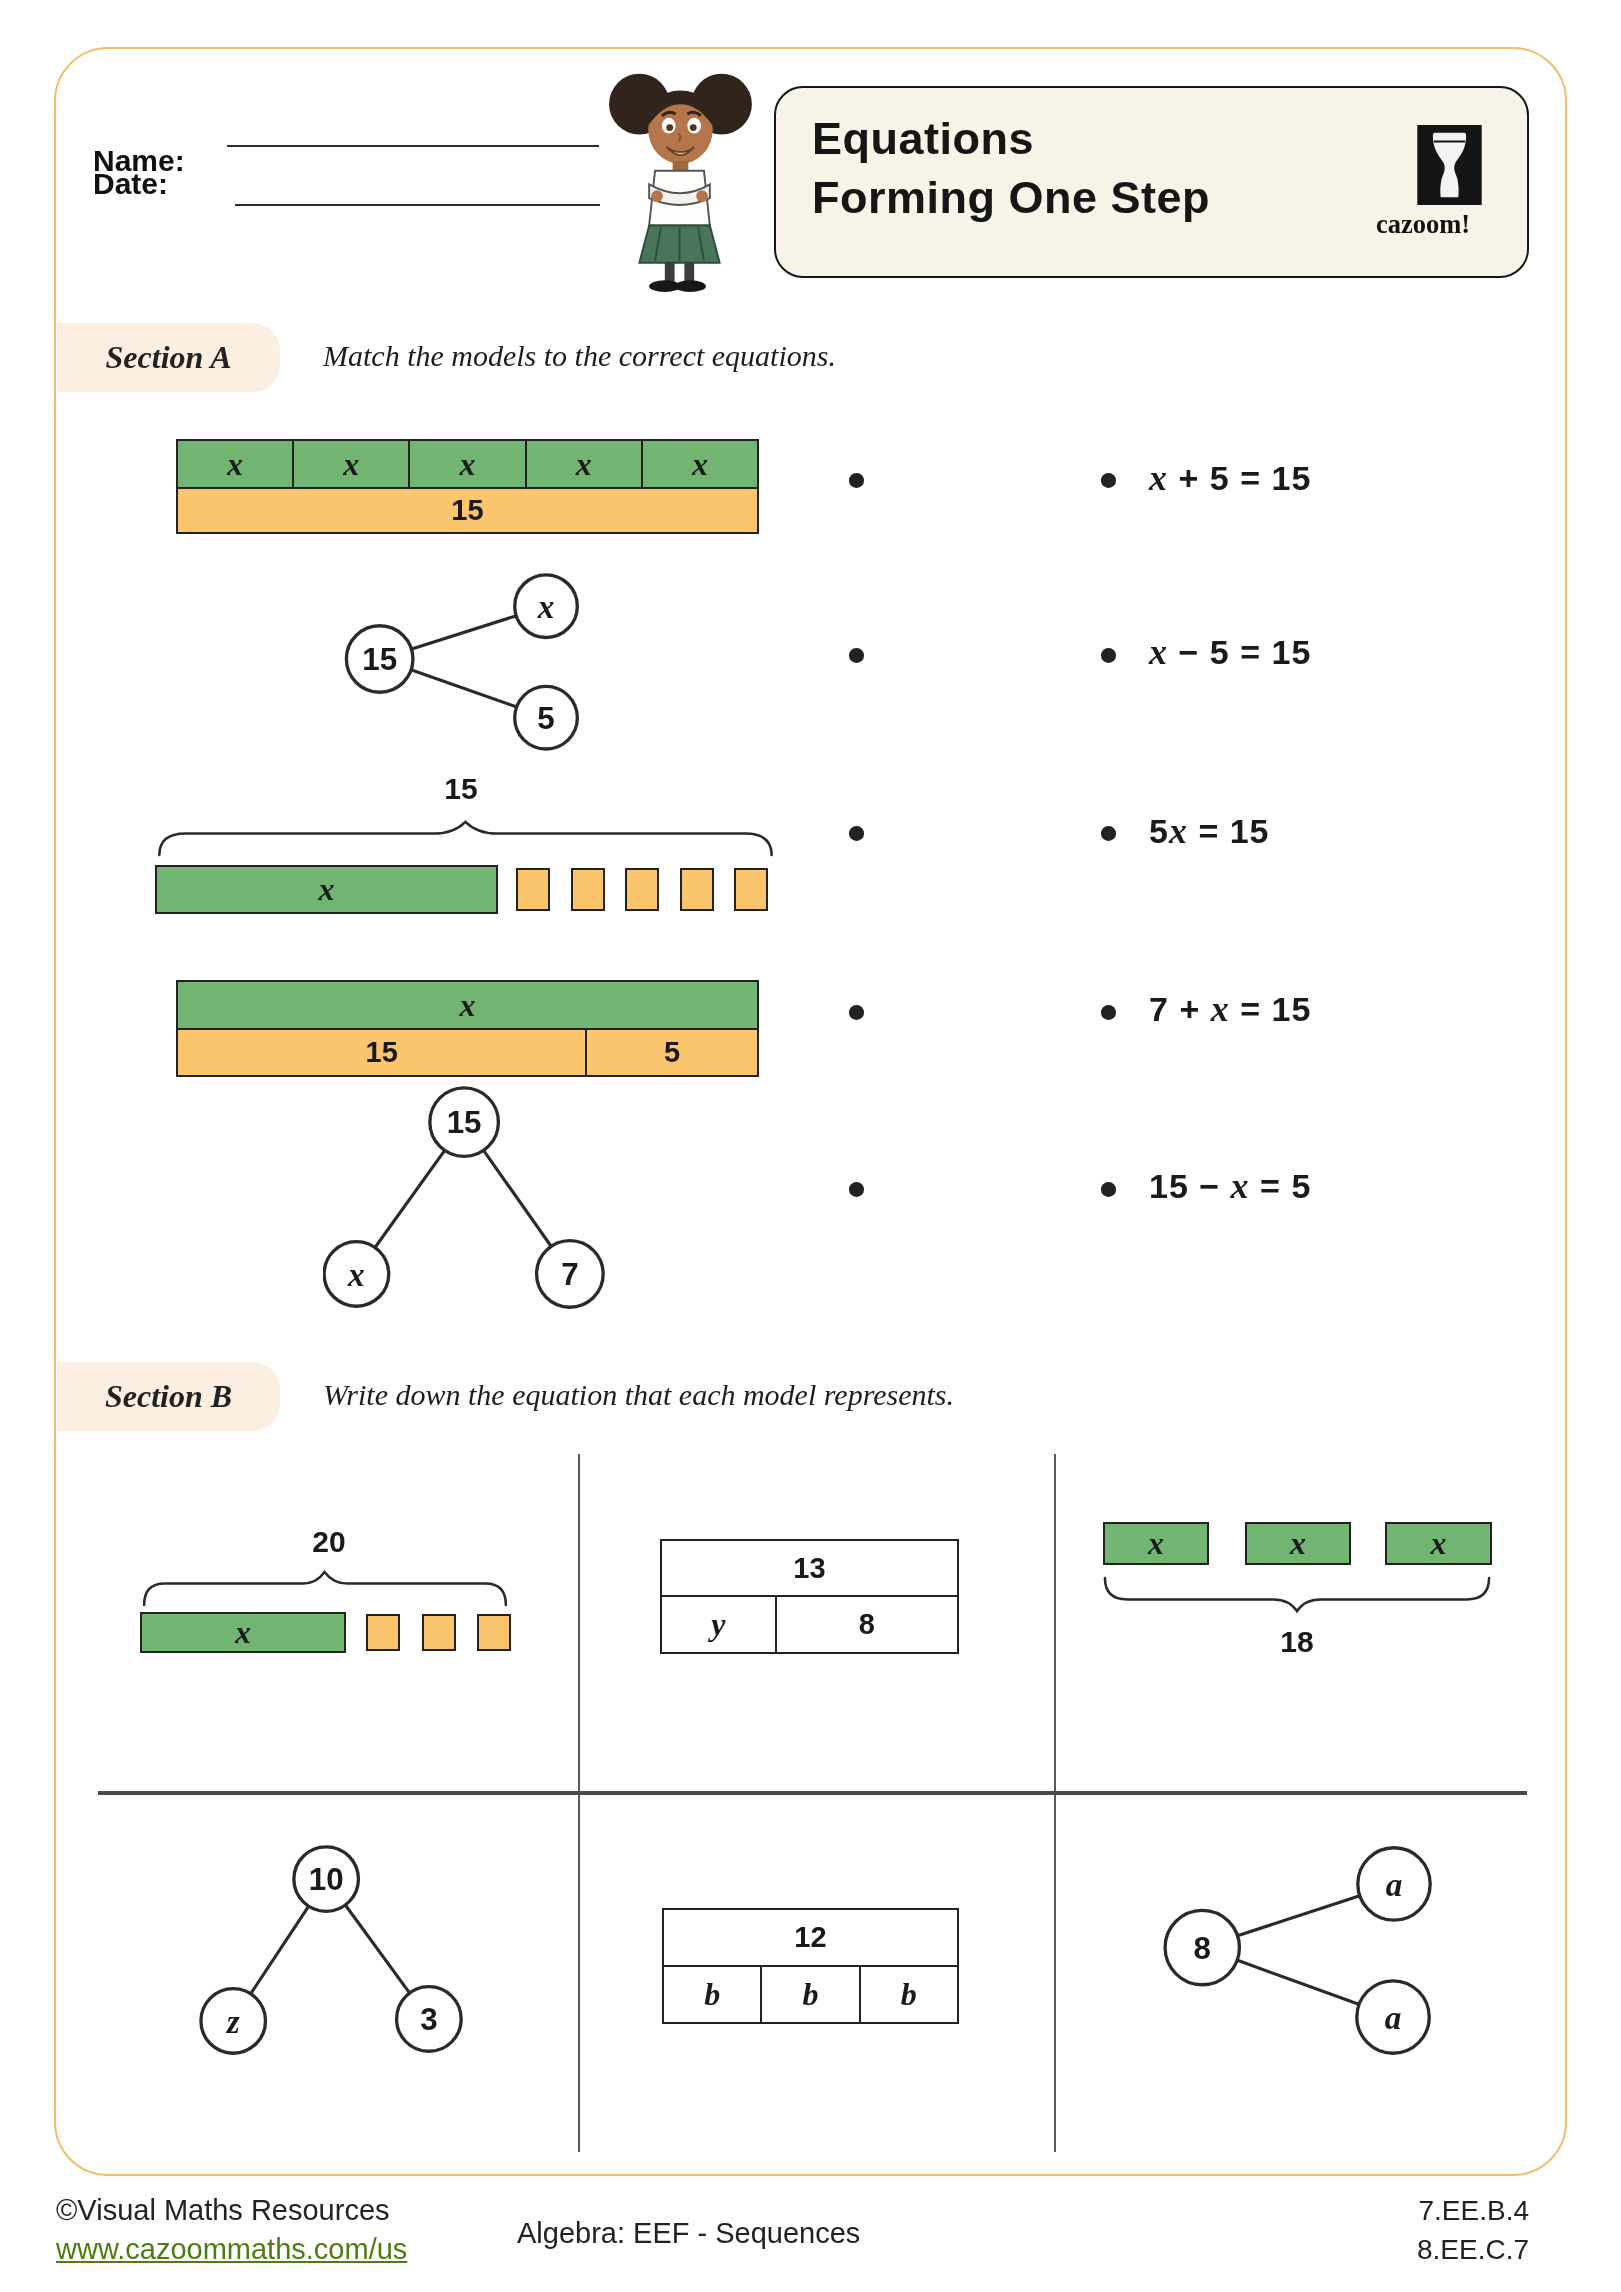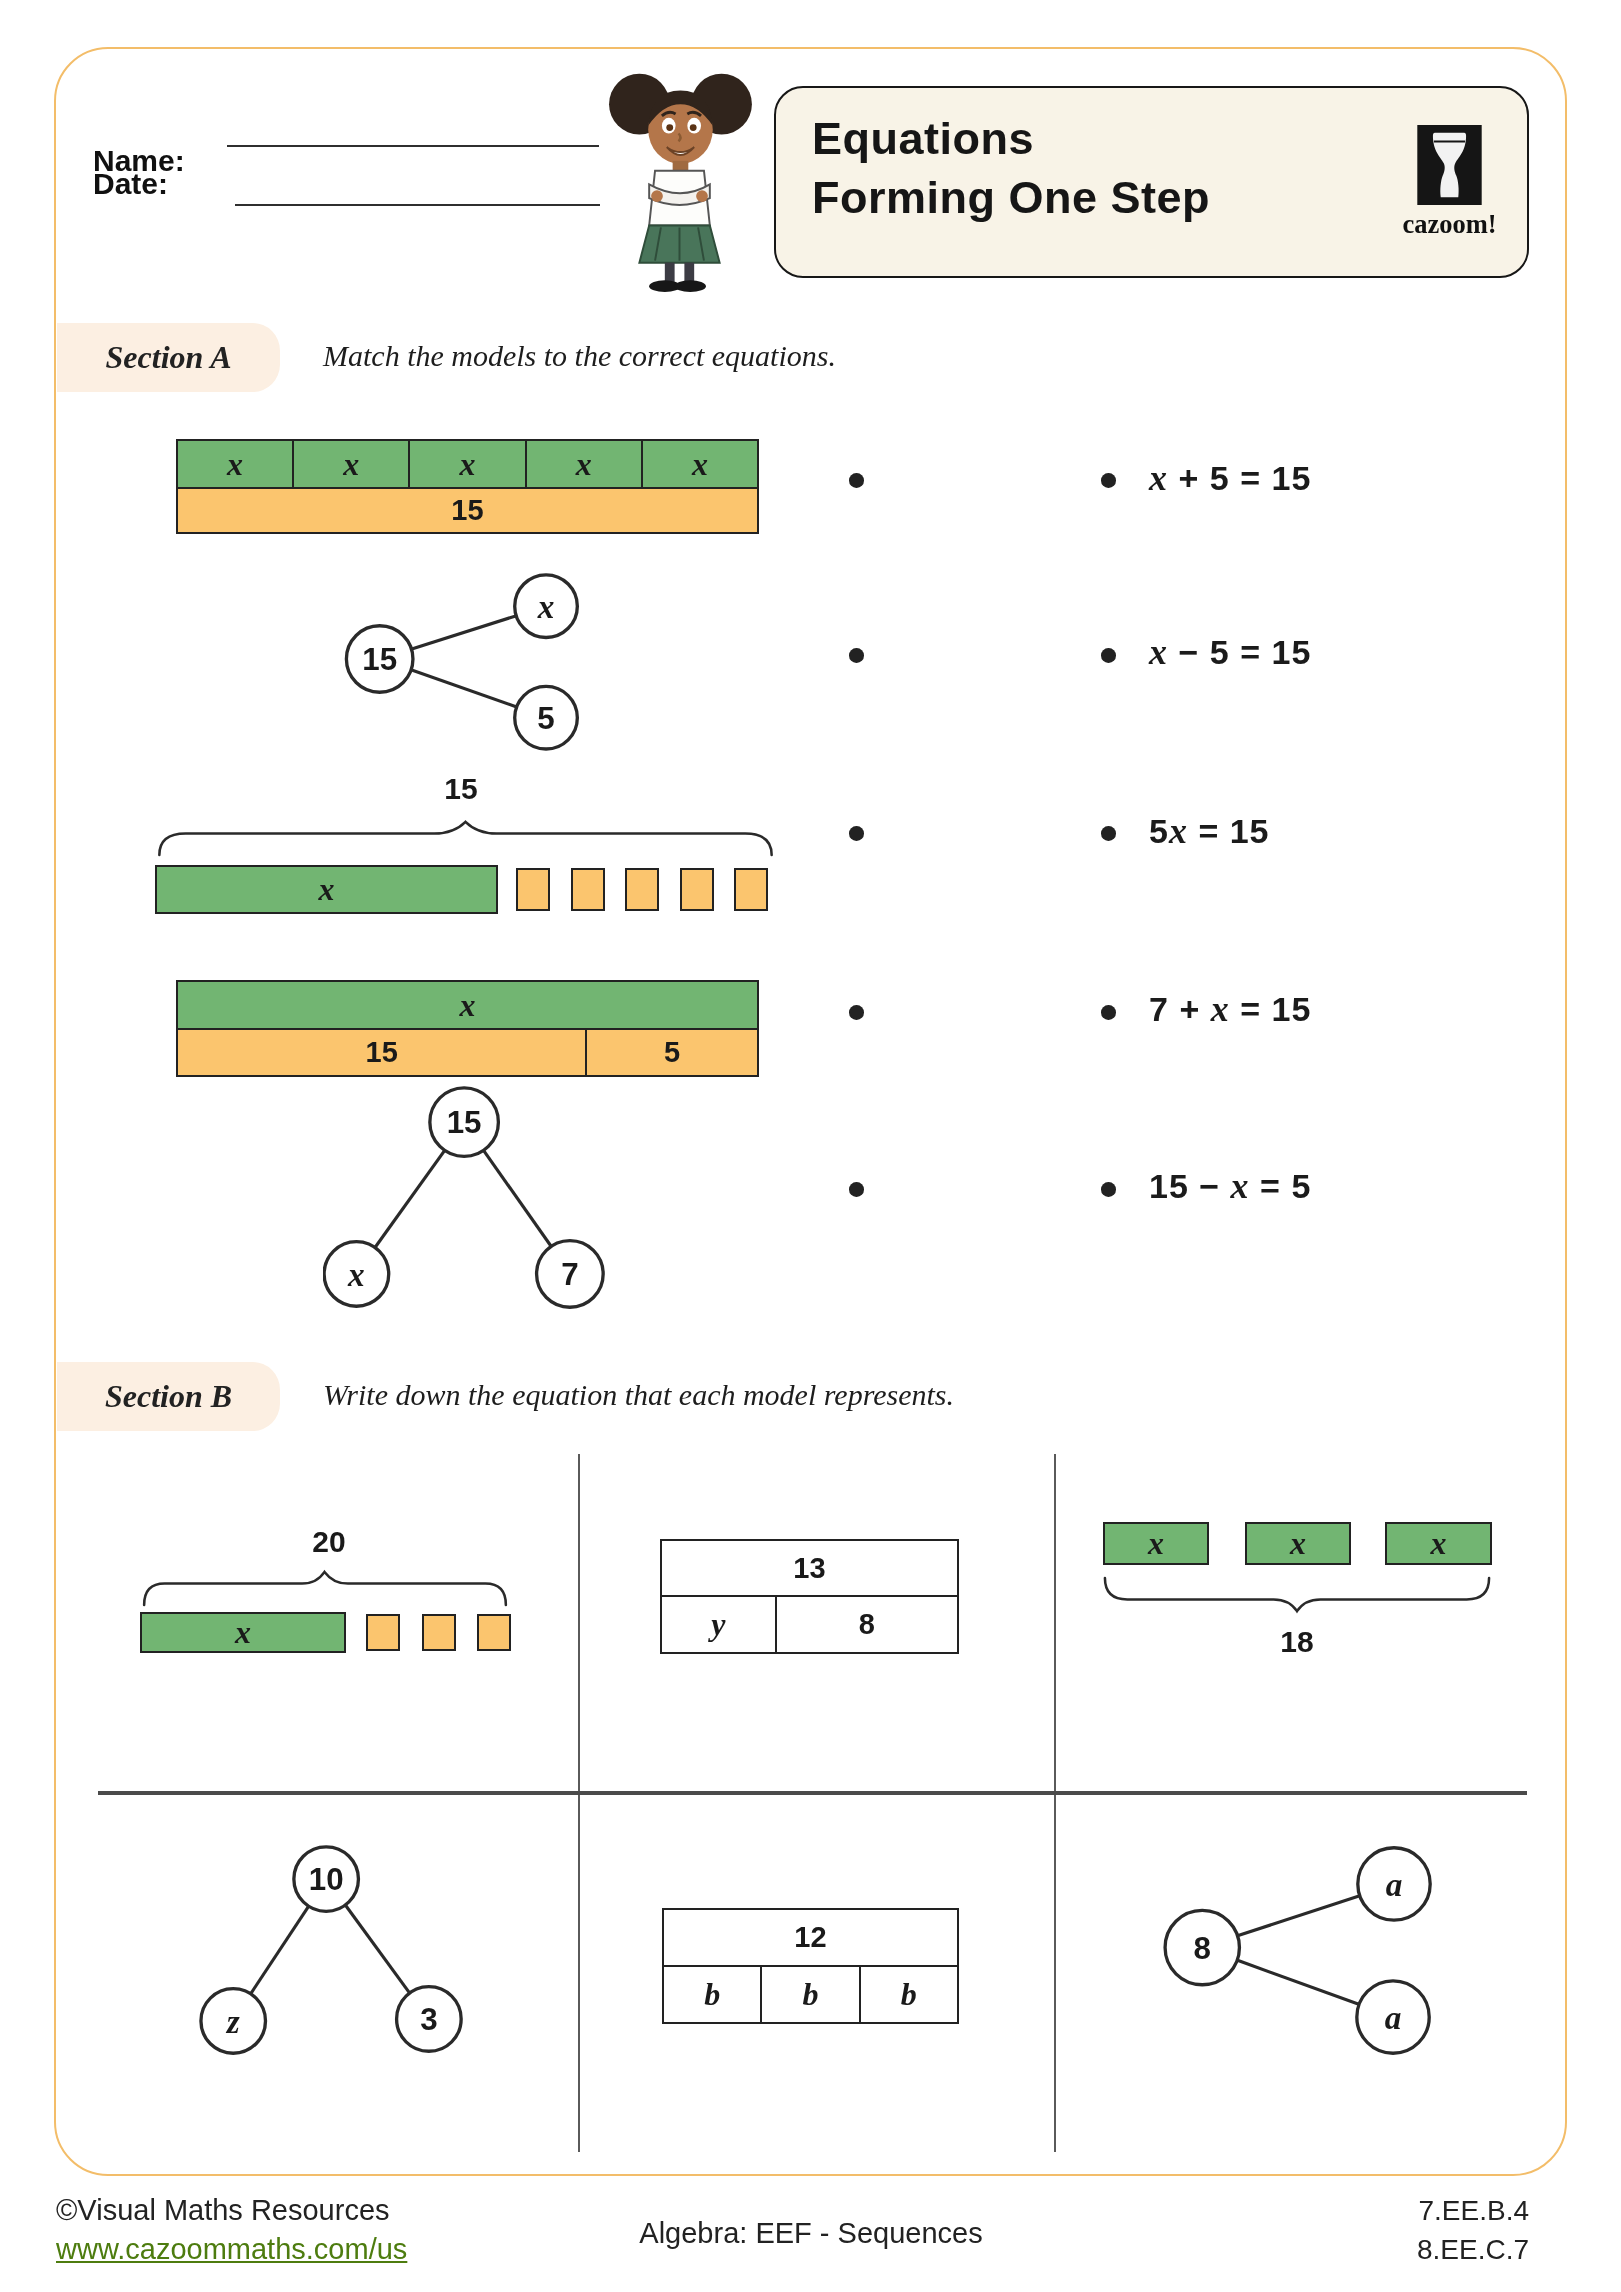--- a/index.html
+++ b/index.html
@@ -8,21 +8,21 @@
     font-family:"Liberation Sans",sans-serif;color:#1c1c1c;overflow:hidden;
   }
   .abs{position:absolute;}
   .page-border{left:54px;top:47px;width:1509px;height:2125px;border:2.9px solid #f3bd69;border-radius:54px;}
 
   
   .fld-label{font-weight:bold;font-size:30px;color:#111;}
   .fill-line{border-bottom:2.5px solid #2f2f2f;height:0;}
   .title-box{left:774px;top:86px;width:755px;height:192px;background:#f8f3e7;border:2.9px solid #171717;border-radius:29px;box-sizing:border-box;}
   .title-text{left:812px;top:110px;font-size:45px;font-weight:bold;line-height:1.3;letter-spacing:0.5px;color:#161616;}
-  .logo-word{left:1376px;top:209px;width:147px;text-align:center;font-family:"Liberation Serif",serif;font-weight:bold;font-size:26.5px;color:#111;}
+  .logo-word{left:1376px;top:209px;width:147px;font-family:"Liberation Serif",serif;font-weight:bold;font-size:26.5px;color:#111;}
 
   
   .sec-box{left:57px;width:223px;height:69px;background:#fcefe2;border-radius:0 27.4px 27.4px 0;display:flex;align-items:center;justify-content:center;}
   .sec-label{font-family:"Liberation Serif",serif;font-style:italic;font-weight:bold;font-size:32px;color:#222;}
   .sec-instr{font-family:"Liberation Serif",serif;font-style:italic;font-size:30px;color:#1d1d1d;}
 
   
   .bar{box-sizing:border-box;border:2.9px solid #222;}
   .cell{box-sizing:border-box;display:flex;align-items:center;justify-content:center;}
   .green{background:#72b572;}
@@ -294,18 +294,18 @@
   <circle class="node" cx="51" cy="112" r="38"></circle>
   <circle class="node" cx="247" cy="47" r="37"></circle>
   <circle class="node" cx="246" cy="183" r="37"></circle>
   <text class="tnum" x="51" y="112" text-anchor="middle" dy=".35em">8</text>
   <text class="tvar" x="247" y="47" text-anchor="middle" dy=".35em">a</text>
   <text class="tvar" x="246" y="183" text-anchor="middle" dy=".35em">a</text>
 </svg>
 
 <div class="abs footer-text" style="left:56px;top:2194px;">©Visual Maths Resources</div>
 <a class="abs link" style="left:56px;top:2233px;" href="#">www.cazoommaths.com/us</a>
-<div class="abs footer-text" style="left:517px;top:2217px;width:588px;text-align:center;">Algebra: EEF - Sequences</div>
+<div class="abs footer-text" style="left:517px;top:2217px;width:588px;">Algebra: EEF - Sequences</div>
 <div class="abs codes" style="left:1323px;top:2192px;width:206px;">
   <div>7.EE.B.4</div>
   <div>8.EE.C.7</div>
 </div>
 
 
 </body></html>

